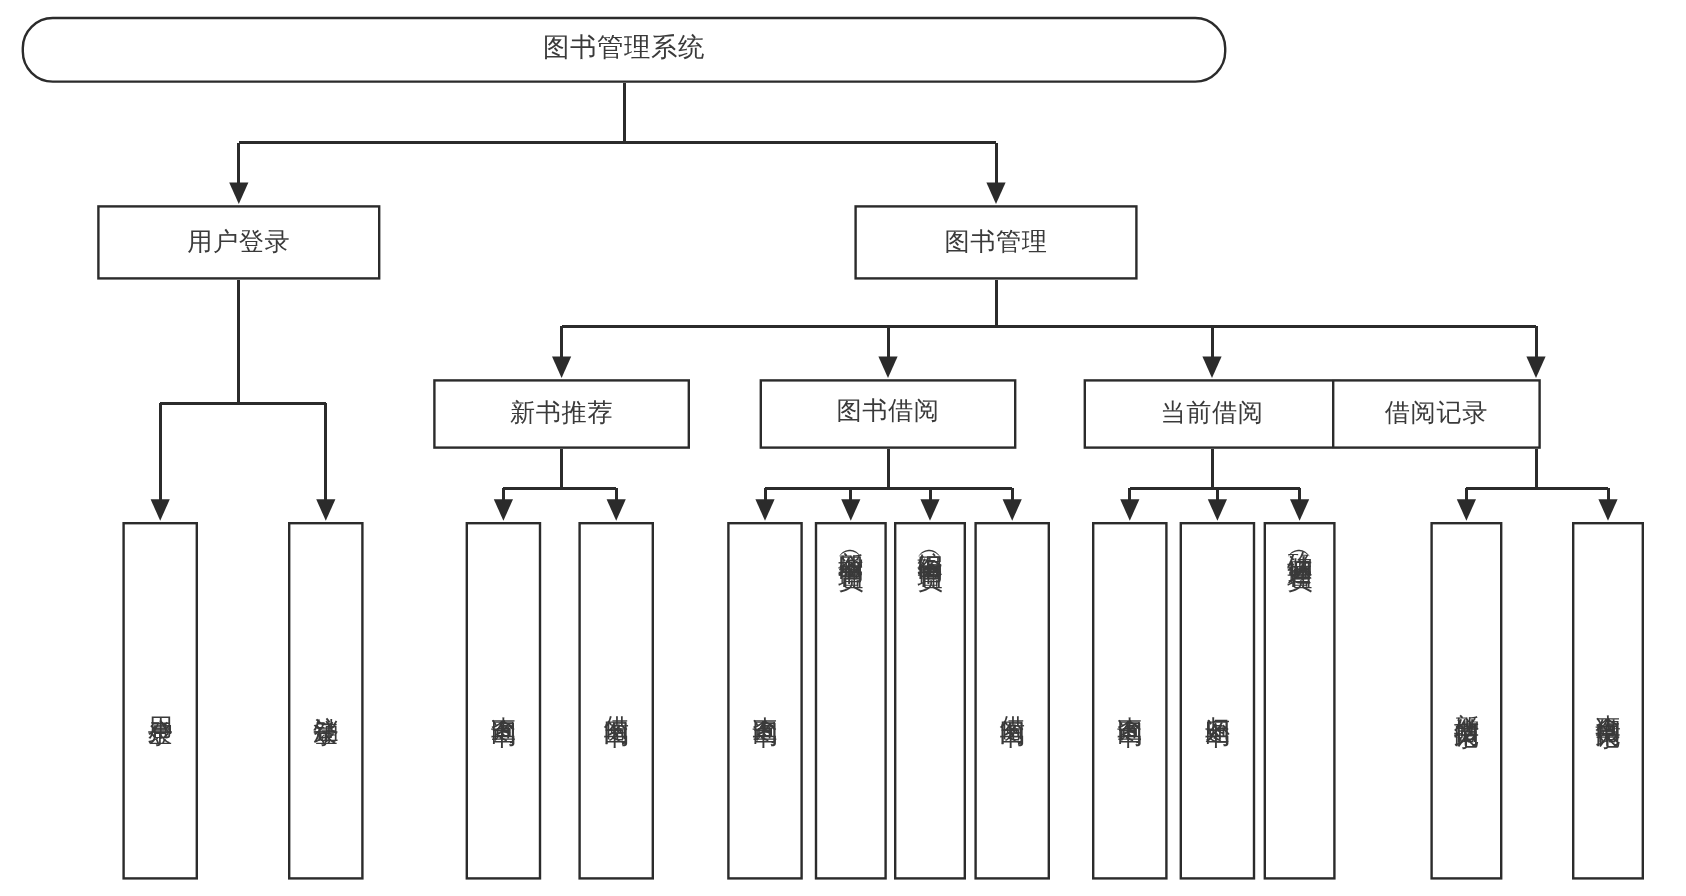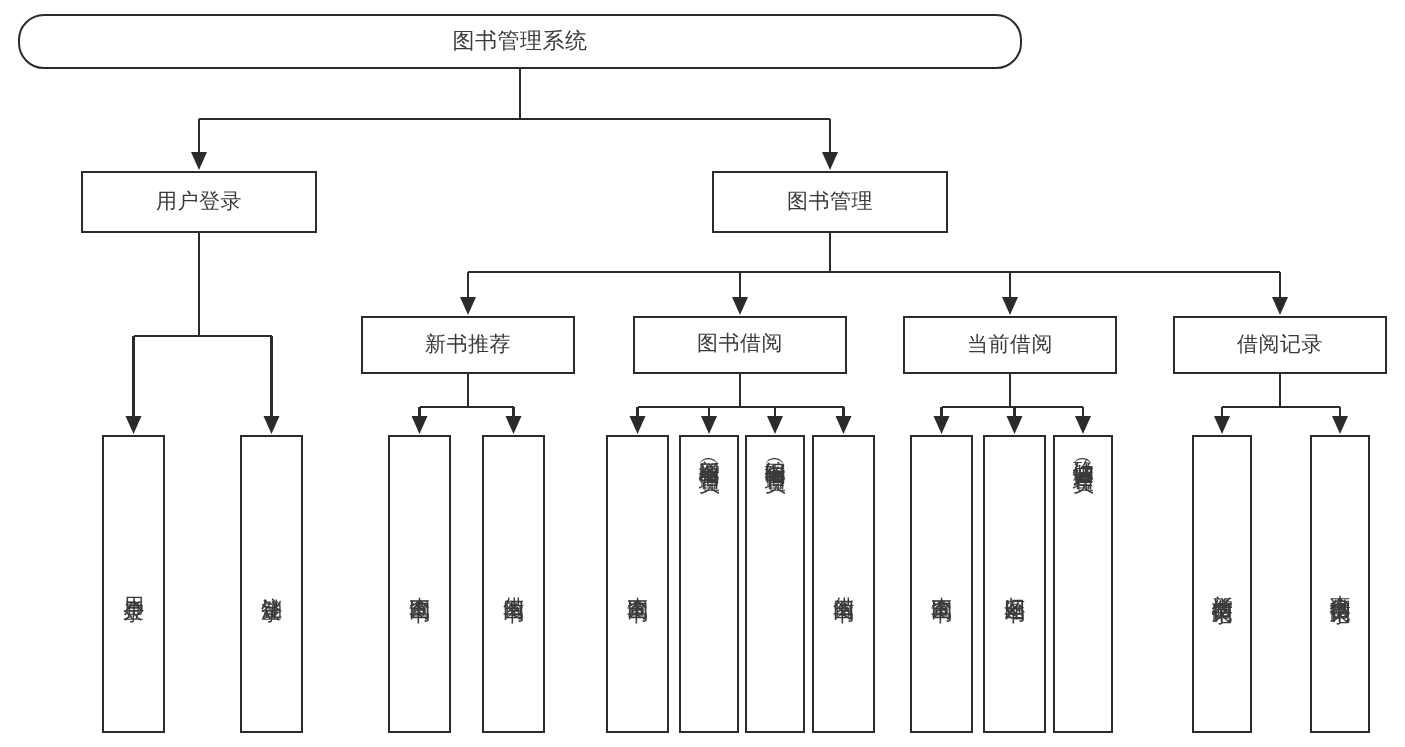--- a/index.html
+++ b/index.html
@@ -140,21 +140,21 @@
       </div>
       <div class="node-box horizontal" style="left: 361px; top: 316px; width: 214px; height: 58px;">
         <span class="node-label">新书推荐</span>
       </div>
       <div class="node-box horizontal" style="left: 633px; top: 316px; width: 214px; height: 58px; font-family: Liberation Mono, monospace;">
         <span class="node-label">图书借阅</span>
       </div>
       <div class="node-box horizontal" style="left: 903px; top: 316px; width: 214px; height: 58px;">
         <span class="node-label">当前借阅</span>
       </div>
-      <div class="node-box horizontal" style="left: 1173px; top: 316px; width: 214px; height: 58px;">
+      <div class="node-box horizontal" style="left: 1110px; top: 316px; width: 174px; height: 58px;">
         <span class="node-label">借阅记录</span>
       </div>
       <div class="node-box vertical" style="left: 102px; top: 435px; width: 63px; height: 298px;">
         <span class="node-label">用户登录</span>
       </div>
       <div class="node-box vertical" style="left: 240px; top: 435px; width: 63px; height: 298px;">
         <span class="node-label">注销登录</span>
       </div>
       <div class="node-box vertical" style="left: 388px; top: 435px; width: 63px; height: 298px;">
         <span class="node-label">查询图书</span>

